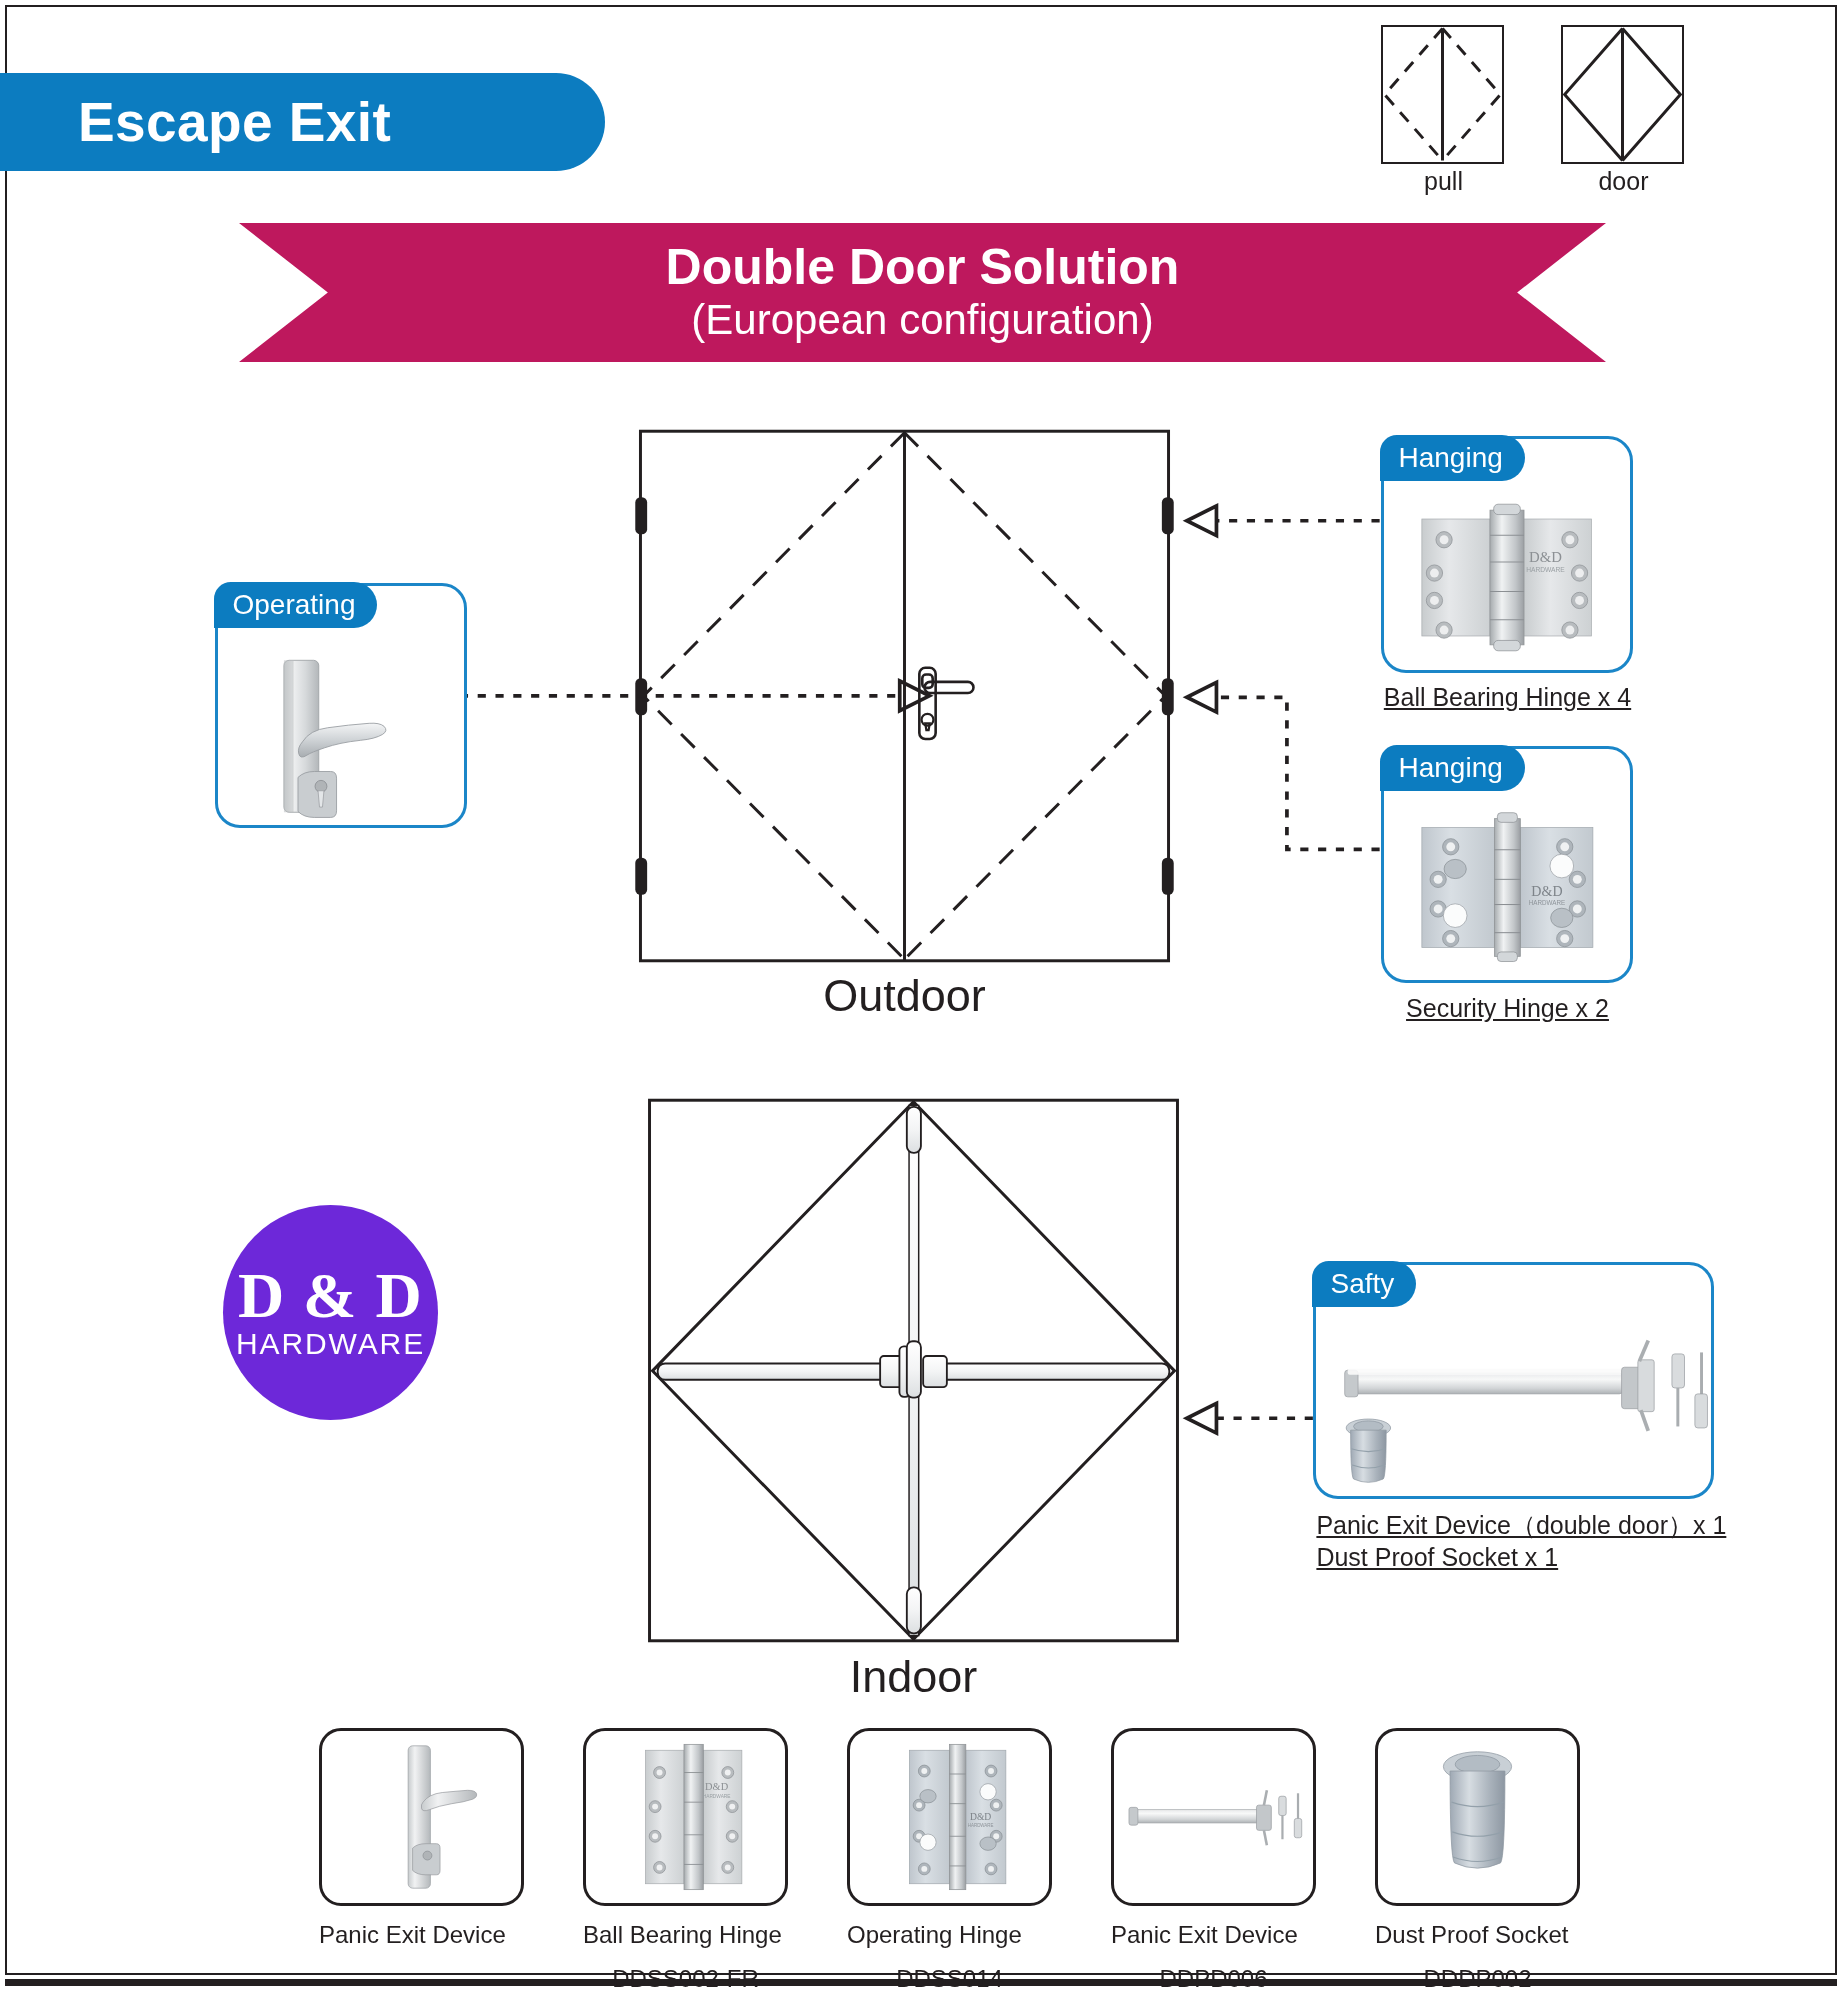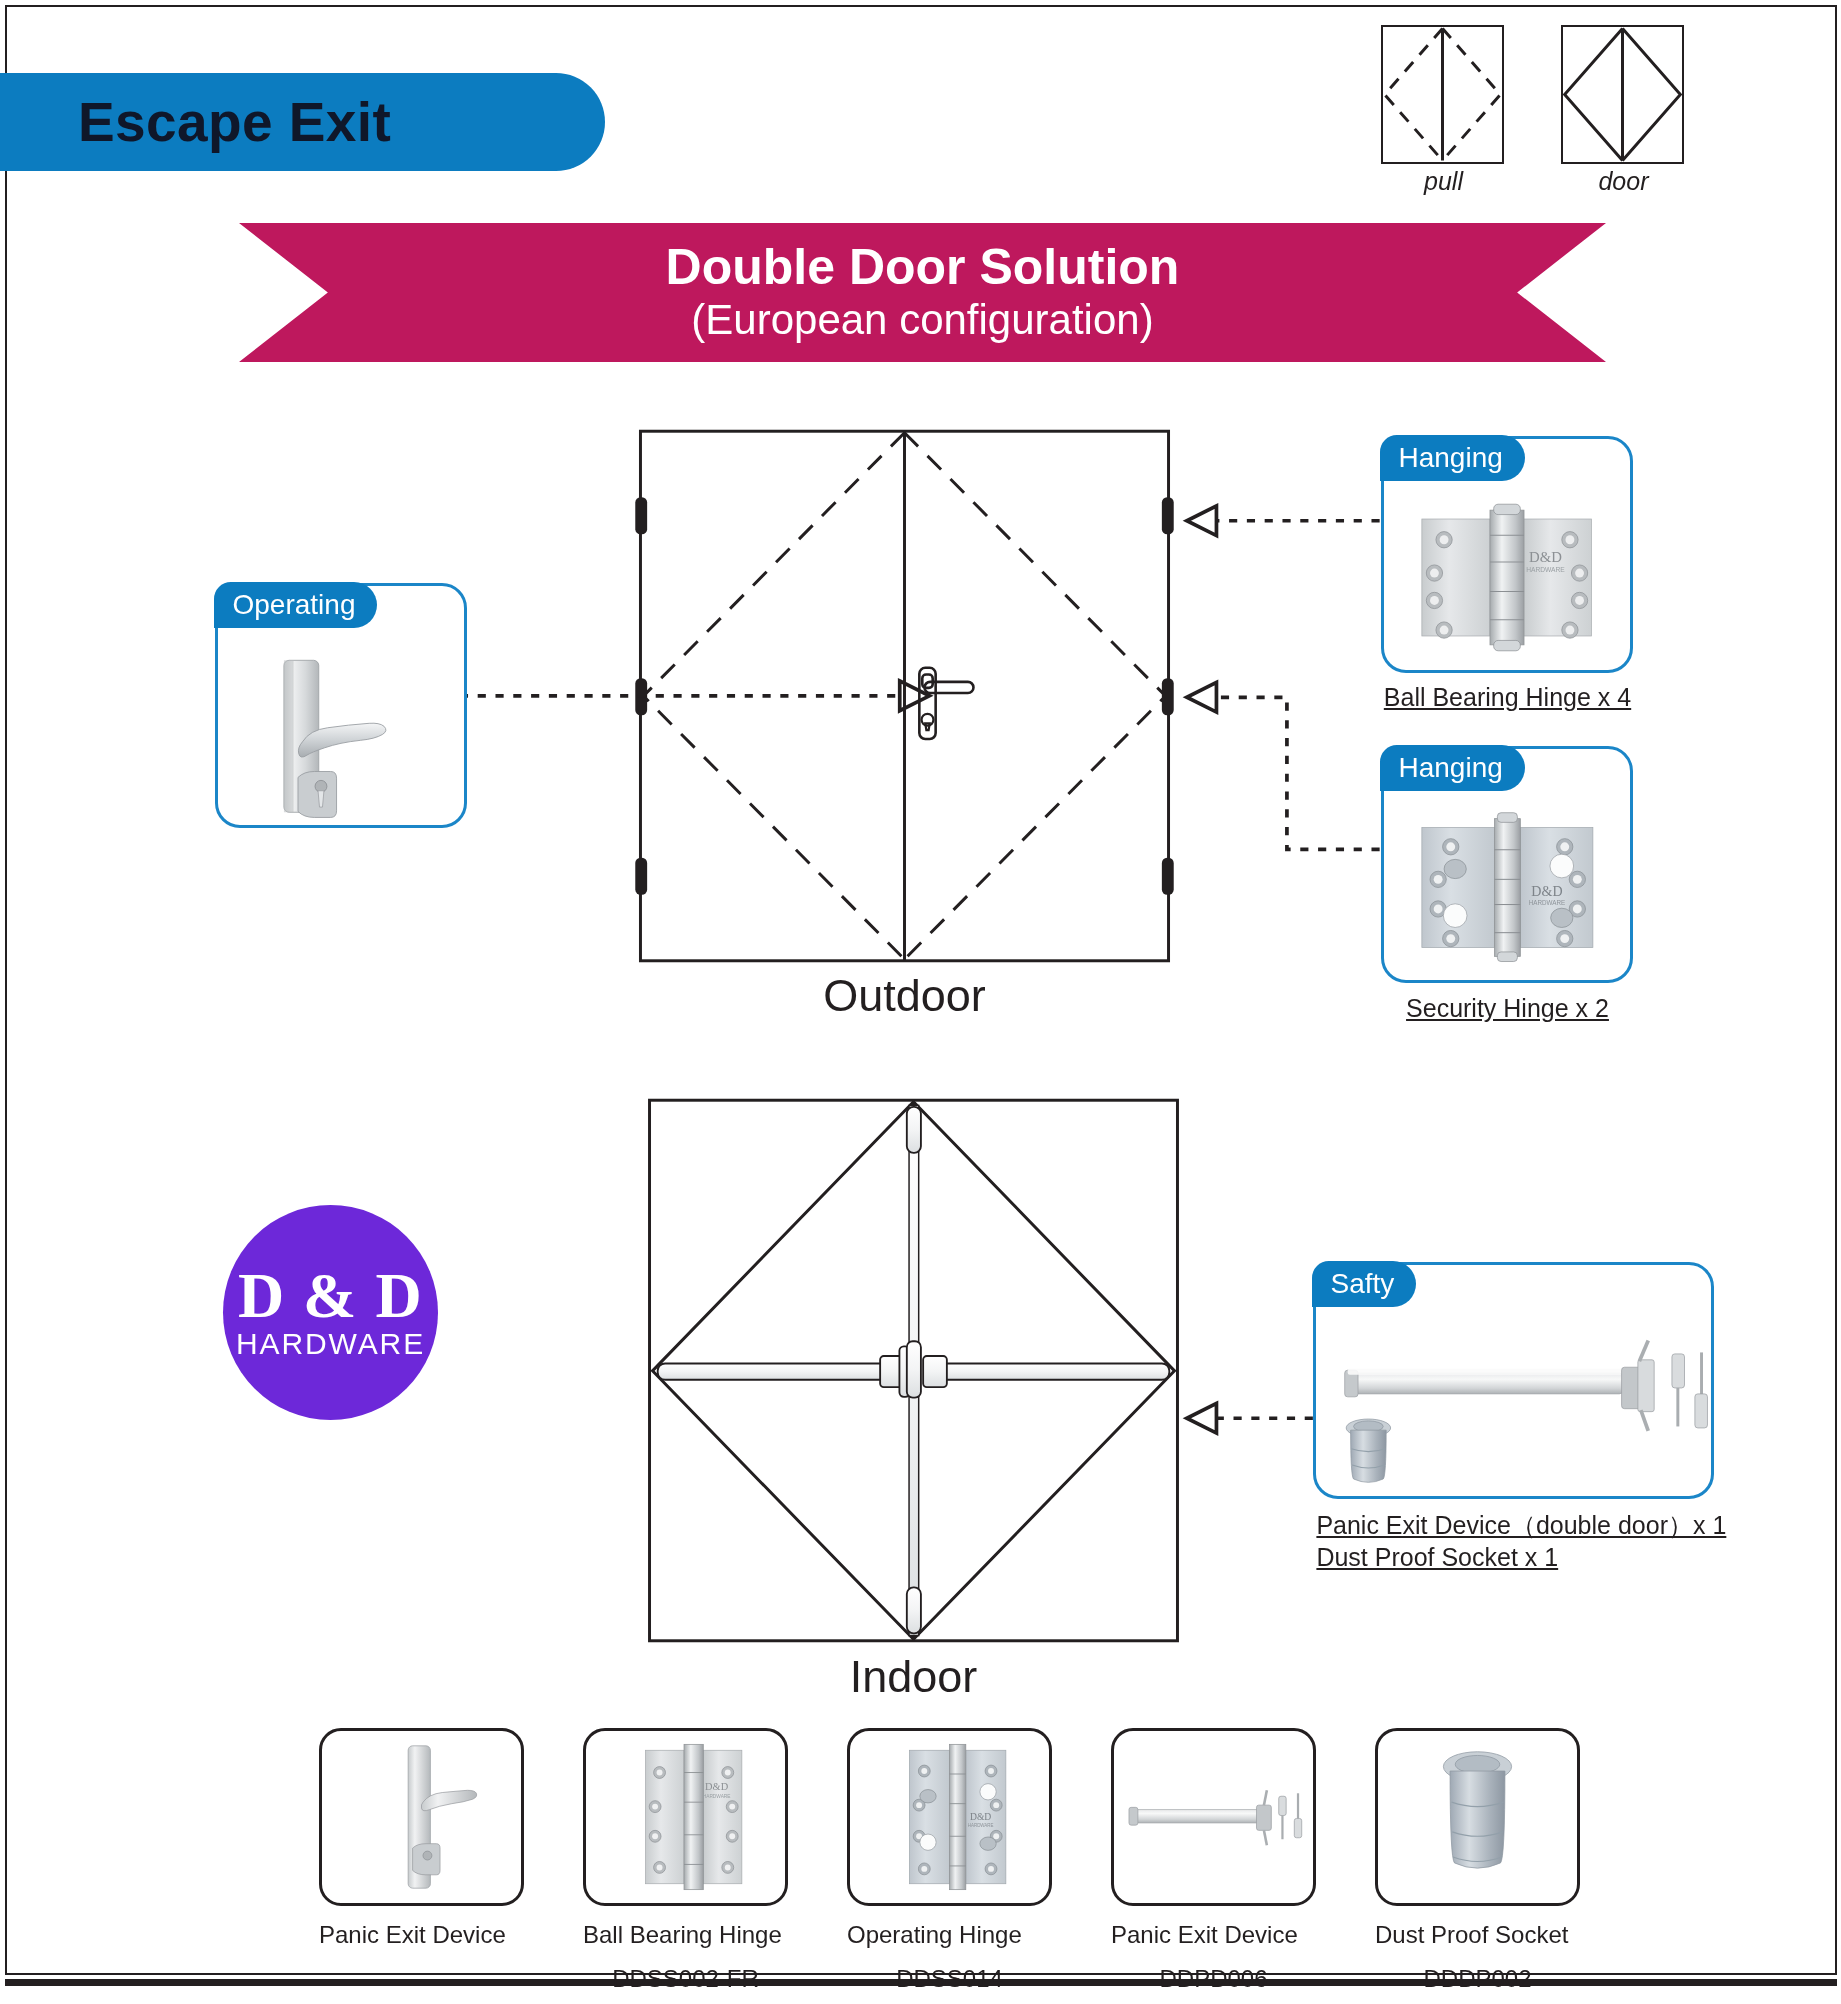--- a/index.html
+++ b/index.html
@@ -12,26 +12,26 @@
   .page-frame{position:absolute;left:4.5px;top:4.5px;right:4.5px;bottom:30px;border:2.2px solid #231f20;box-sizing:border-box;}
   .page-baseline{position:absolute;left:4.5px;right:4.5px;bottom:19px;height:6.7px;background:#231f20;}
 
   
   .escape-tag{
     position:absolute;left:0px;top:73px;width:605px;height:98px;
     background:#0c7cc0;border-radius:0 49px 49px 0;
     display:flex;align-items:center;
   }
   .escape-tag span{
-    color:#0f172a;font-size:55px;font-weight:bold;letter-spacing:0.4px;
+    color:#ffffff;font-size:55px;font-weight:bold;letter-spacing:0.4px;
     margin-left:78px;
   }
 
   .pushpull{position:absolute;top:25px;left:1381px;width:304px;height:171px;}
-  .pp-item{position:absolute;top:0;width:125px;font-style:italic;}
+  .pp-item{position:absolute;top:0;width:125px;}
   .pp-box{width:123px;height:139px;border:2.2px solid #231f20;box-sizing:border-box;position:relative;}
   .pp-cap{text-align:center;font-size:25px;color:#231f20;margin-top:3px;}
 
   
   .ribbon{
     position:absolute;left:239px;top:223px;width:1367px;height:139px;
     background:#be185d;
     clip-path:polygon(0 0, 100% 0, 100% 100%, 100% 100%, 93.5% 50%, 100% 0,
                       100% 100%, 0 100%, 6.5% 50%, 0 0);
     -webkit-clip-path:polygon(0 0, 100% 0, 93.5% 50%, 100% 100%, 0 100%, 6.5% 50%);

